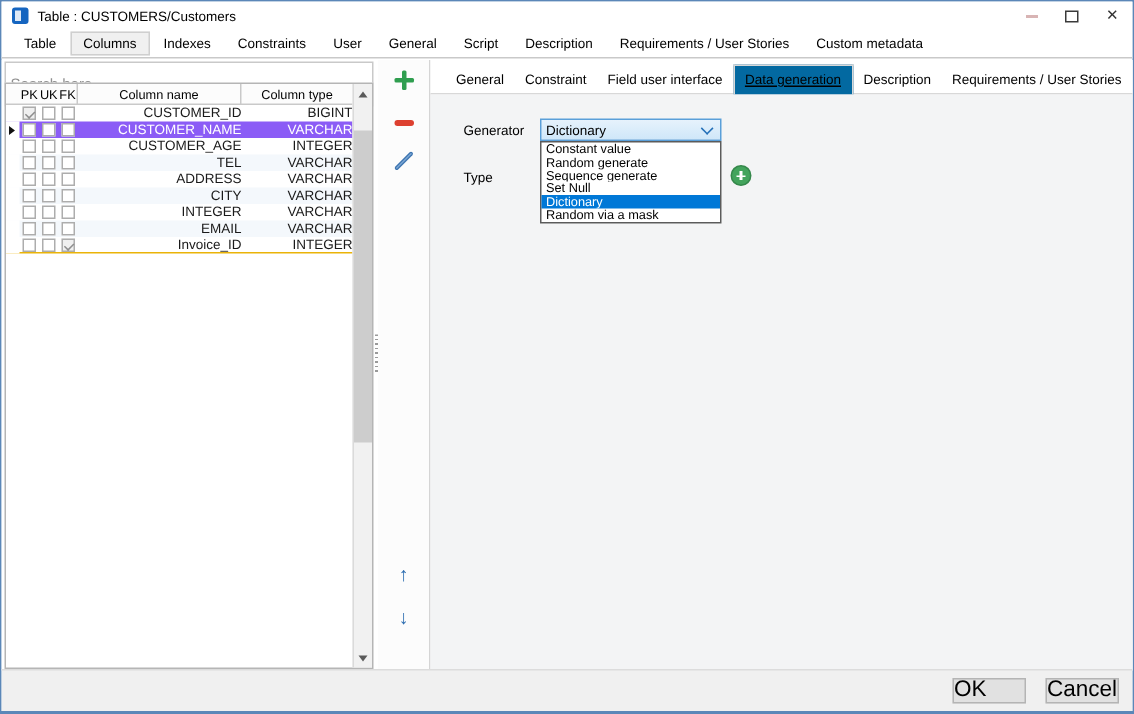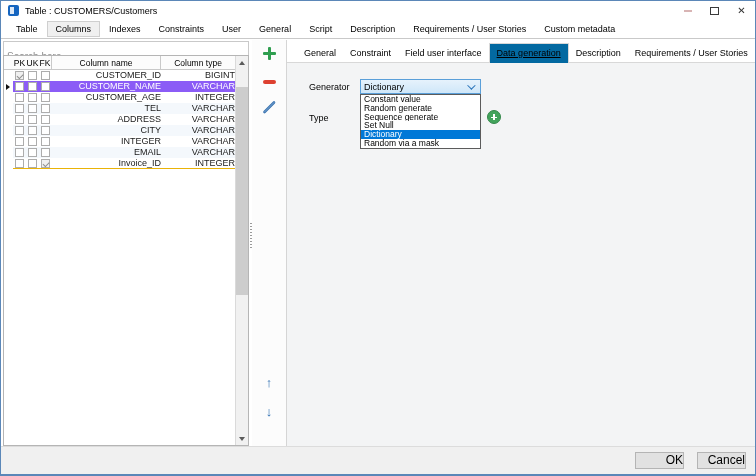--- a/index.html
+++ b/index.html
@@ -70,21 +70,21 @@
   .combo-value { flex: 1; color: #000; }
   .chevron-down { width: 6px; height: 6px; border-right: 1.4px solid #2470b8; border-bottom: 1.4px solid #2470b8; transform: rotate(45deg) translateY(-2px); margin-right: 7px; }
   .dropdown { position: absolute; left: 73px; top: 31px; width: 121px; background: #fff; border: 1px solid #5b5b5b; z-index: 5; }
   .dd-option { height: 8.8px; line-height: 8.8px; font-size: 8.5px; padding-left: 3px; color: #000; white-space: nowrap; overflow: hidden; }
   .dd-option.sel { background: #0078d7; color: #fff; }
   .add-circle-btn { position: absolute; left: 200px; top: 47px; width: 14px; height: 14px; border-radius: 50%; background: #43a45c; border: 1px solid #35884b; }
   .add-circle-btn::before { content: ""; position: absolute; left: 3px; top: 5.5px; width: 6px; height: 1.8px; background: #fff; }
   .add-circle-btn::after { content: ""; position: absolute; left: 5.1px; top: 3.4px; width: 1.8px; height: 6px; background: #fff; }
   
   .footer { position: absolute; left: 0; right: 0; bottom: 0; height: 28px; background: #f0f0f0; border-top: 1px solid #dcdcdc; }
-  .btn { position: absolute; top: 5px; height: 17px; background: #e1e1e1; border: 1px solid #b4b4b4; font-family: "Liberation Sans", sans-serif; font-size: 12px; color: #000; text-align: right; line-height: 14px; }
+  .btn { position: absolute; top: 5px; height: 17px; background: #e1e1e1; border: 1px solid #b4b4b4; font-family: "Liberation Sans", sans-serif; font-size: 15px; color: #000; text-align: left; line-height: 14px; }
   .btn.ok { left: 634px; width: 49px; }
   .btn.cancel { left: 696px; width: 49px; }
 </style>
 </head>
 <body>
 
 <div class="window">
 
   <div class="titlebar">
     <span class="app-icon"></span>

